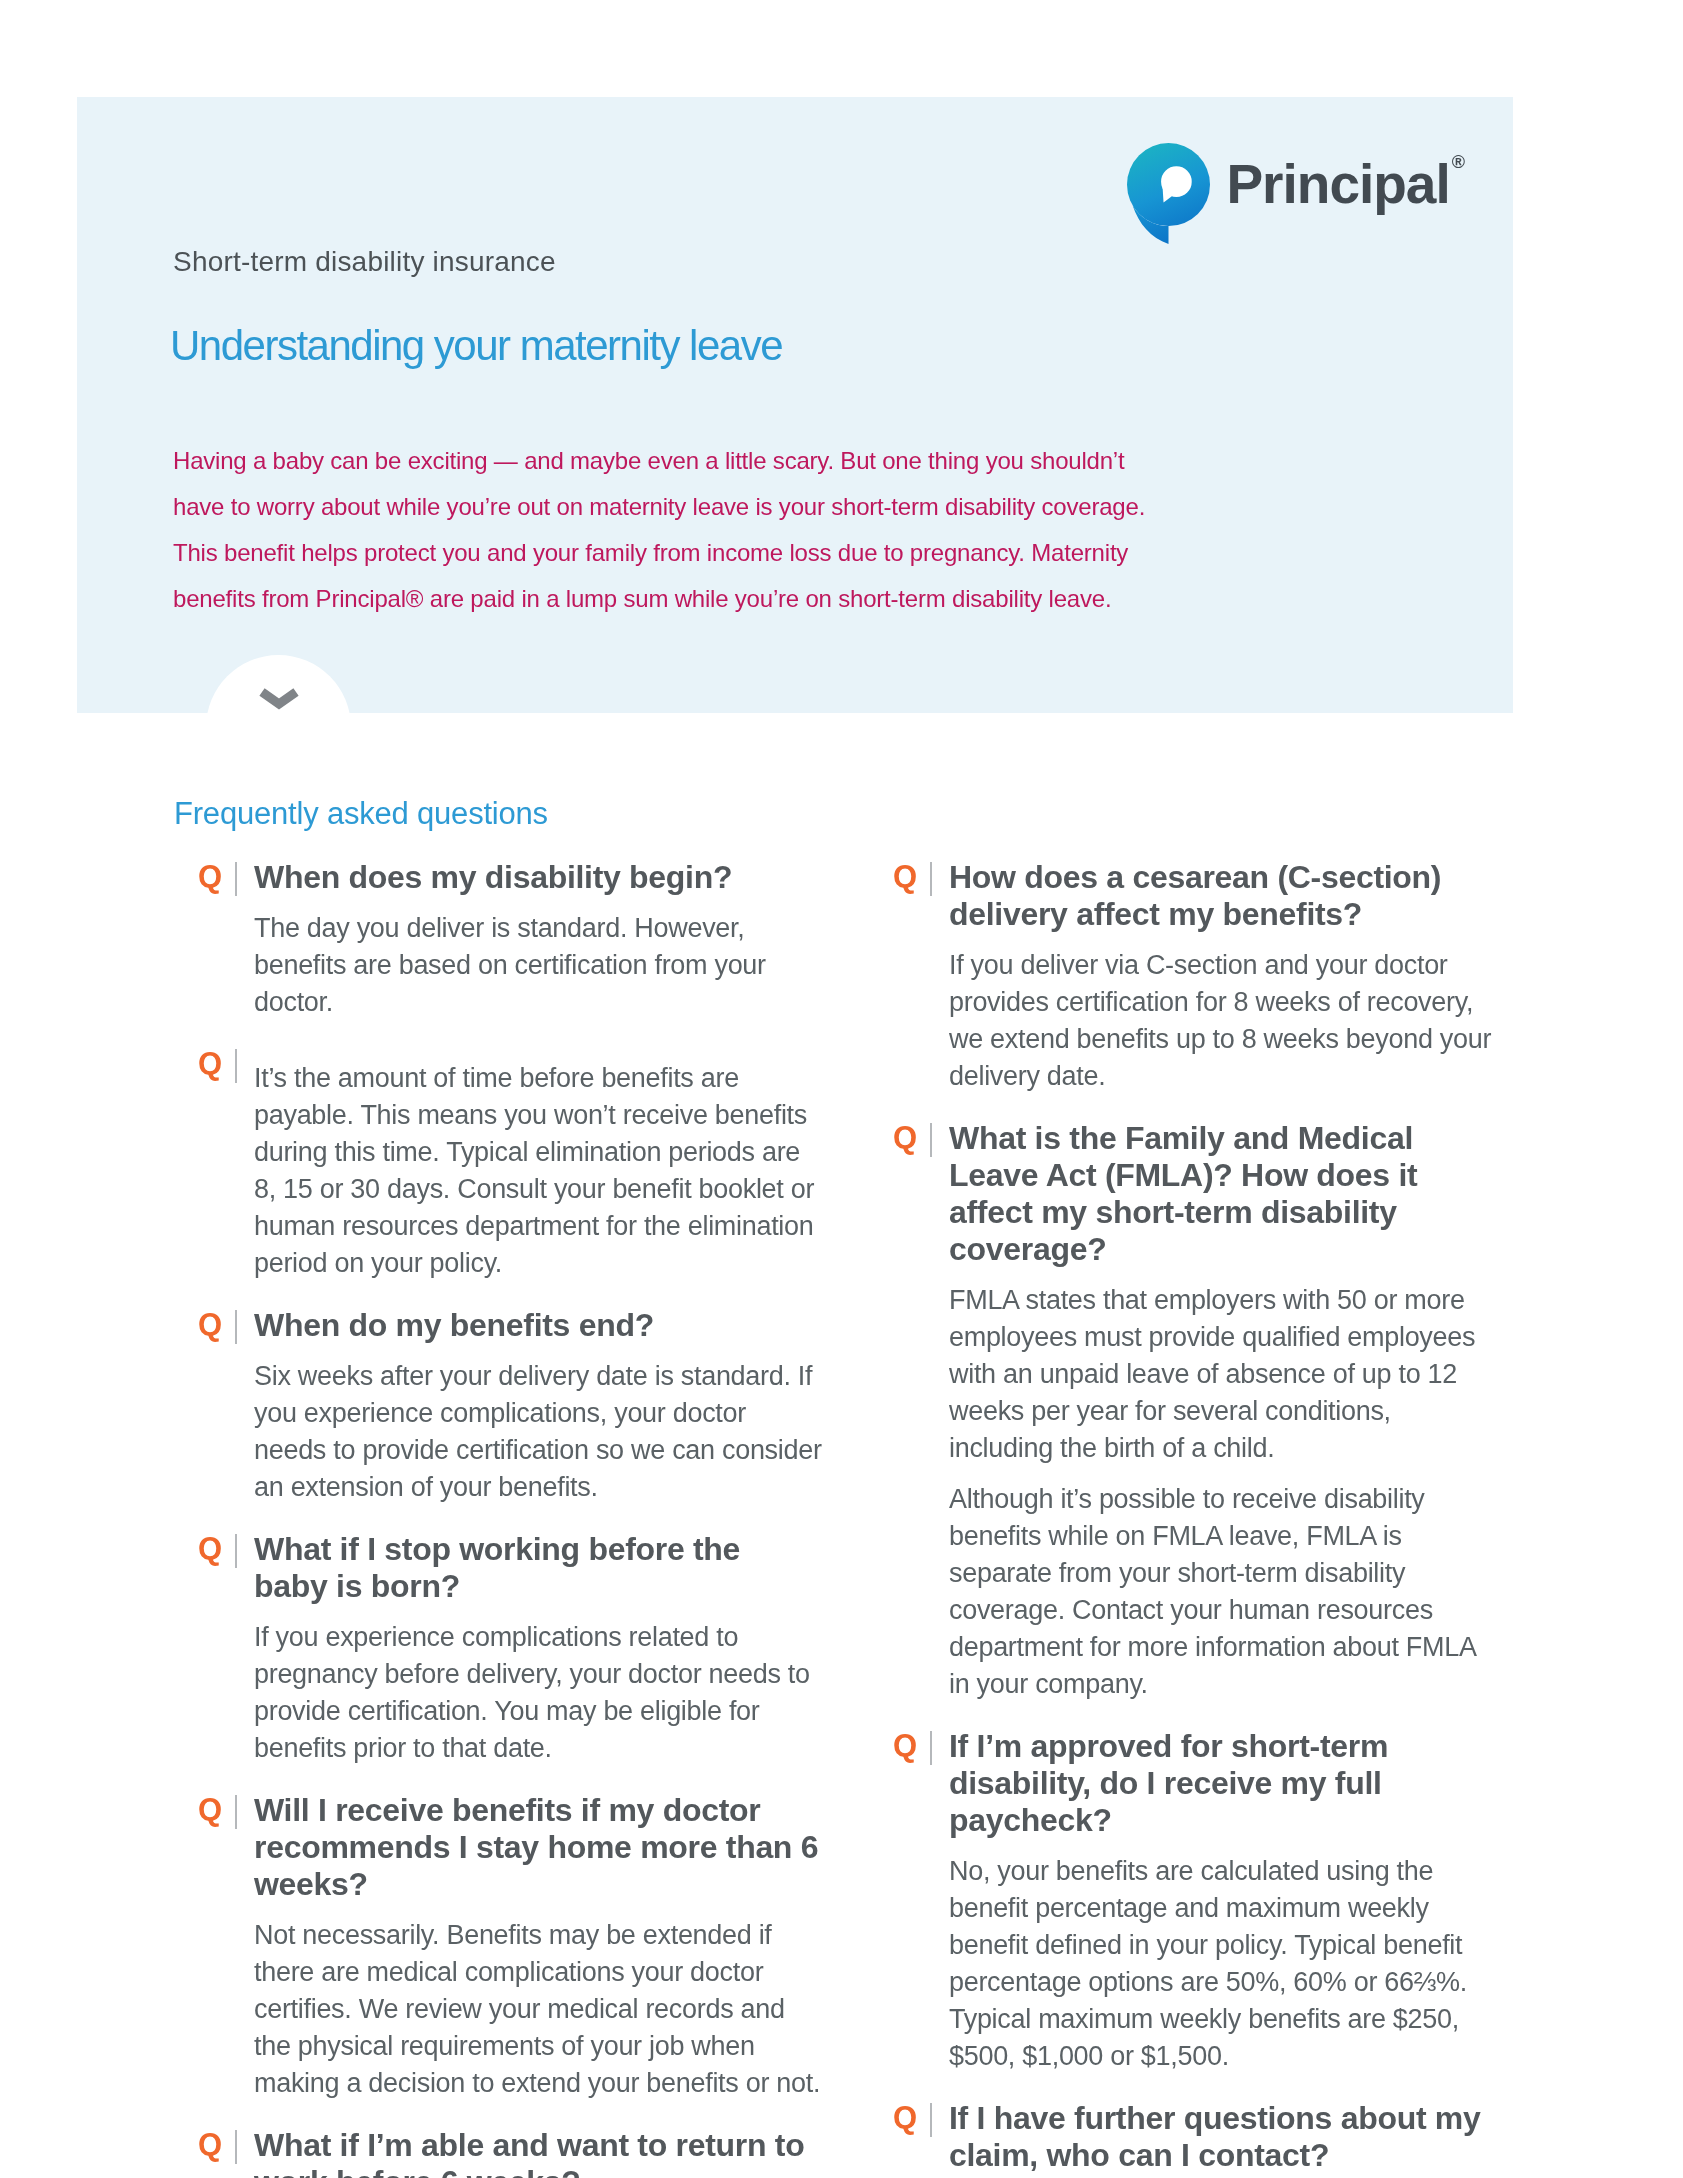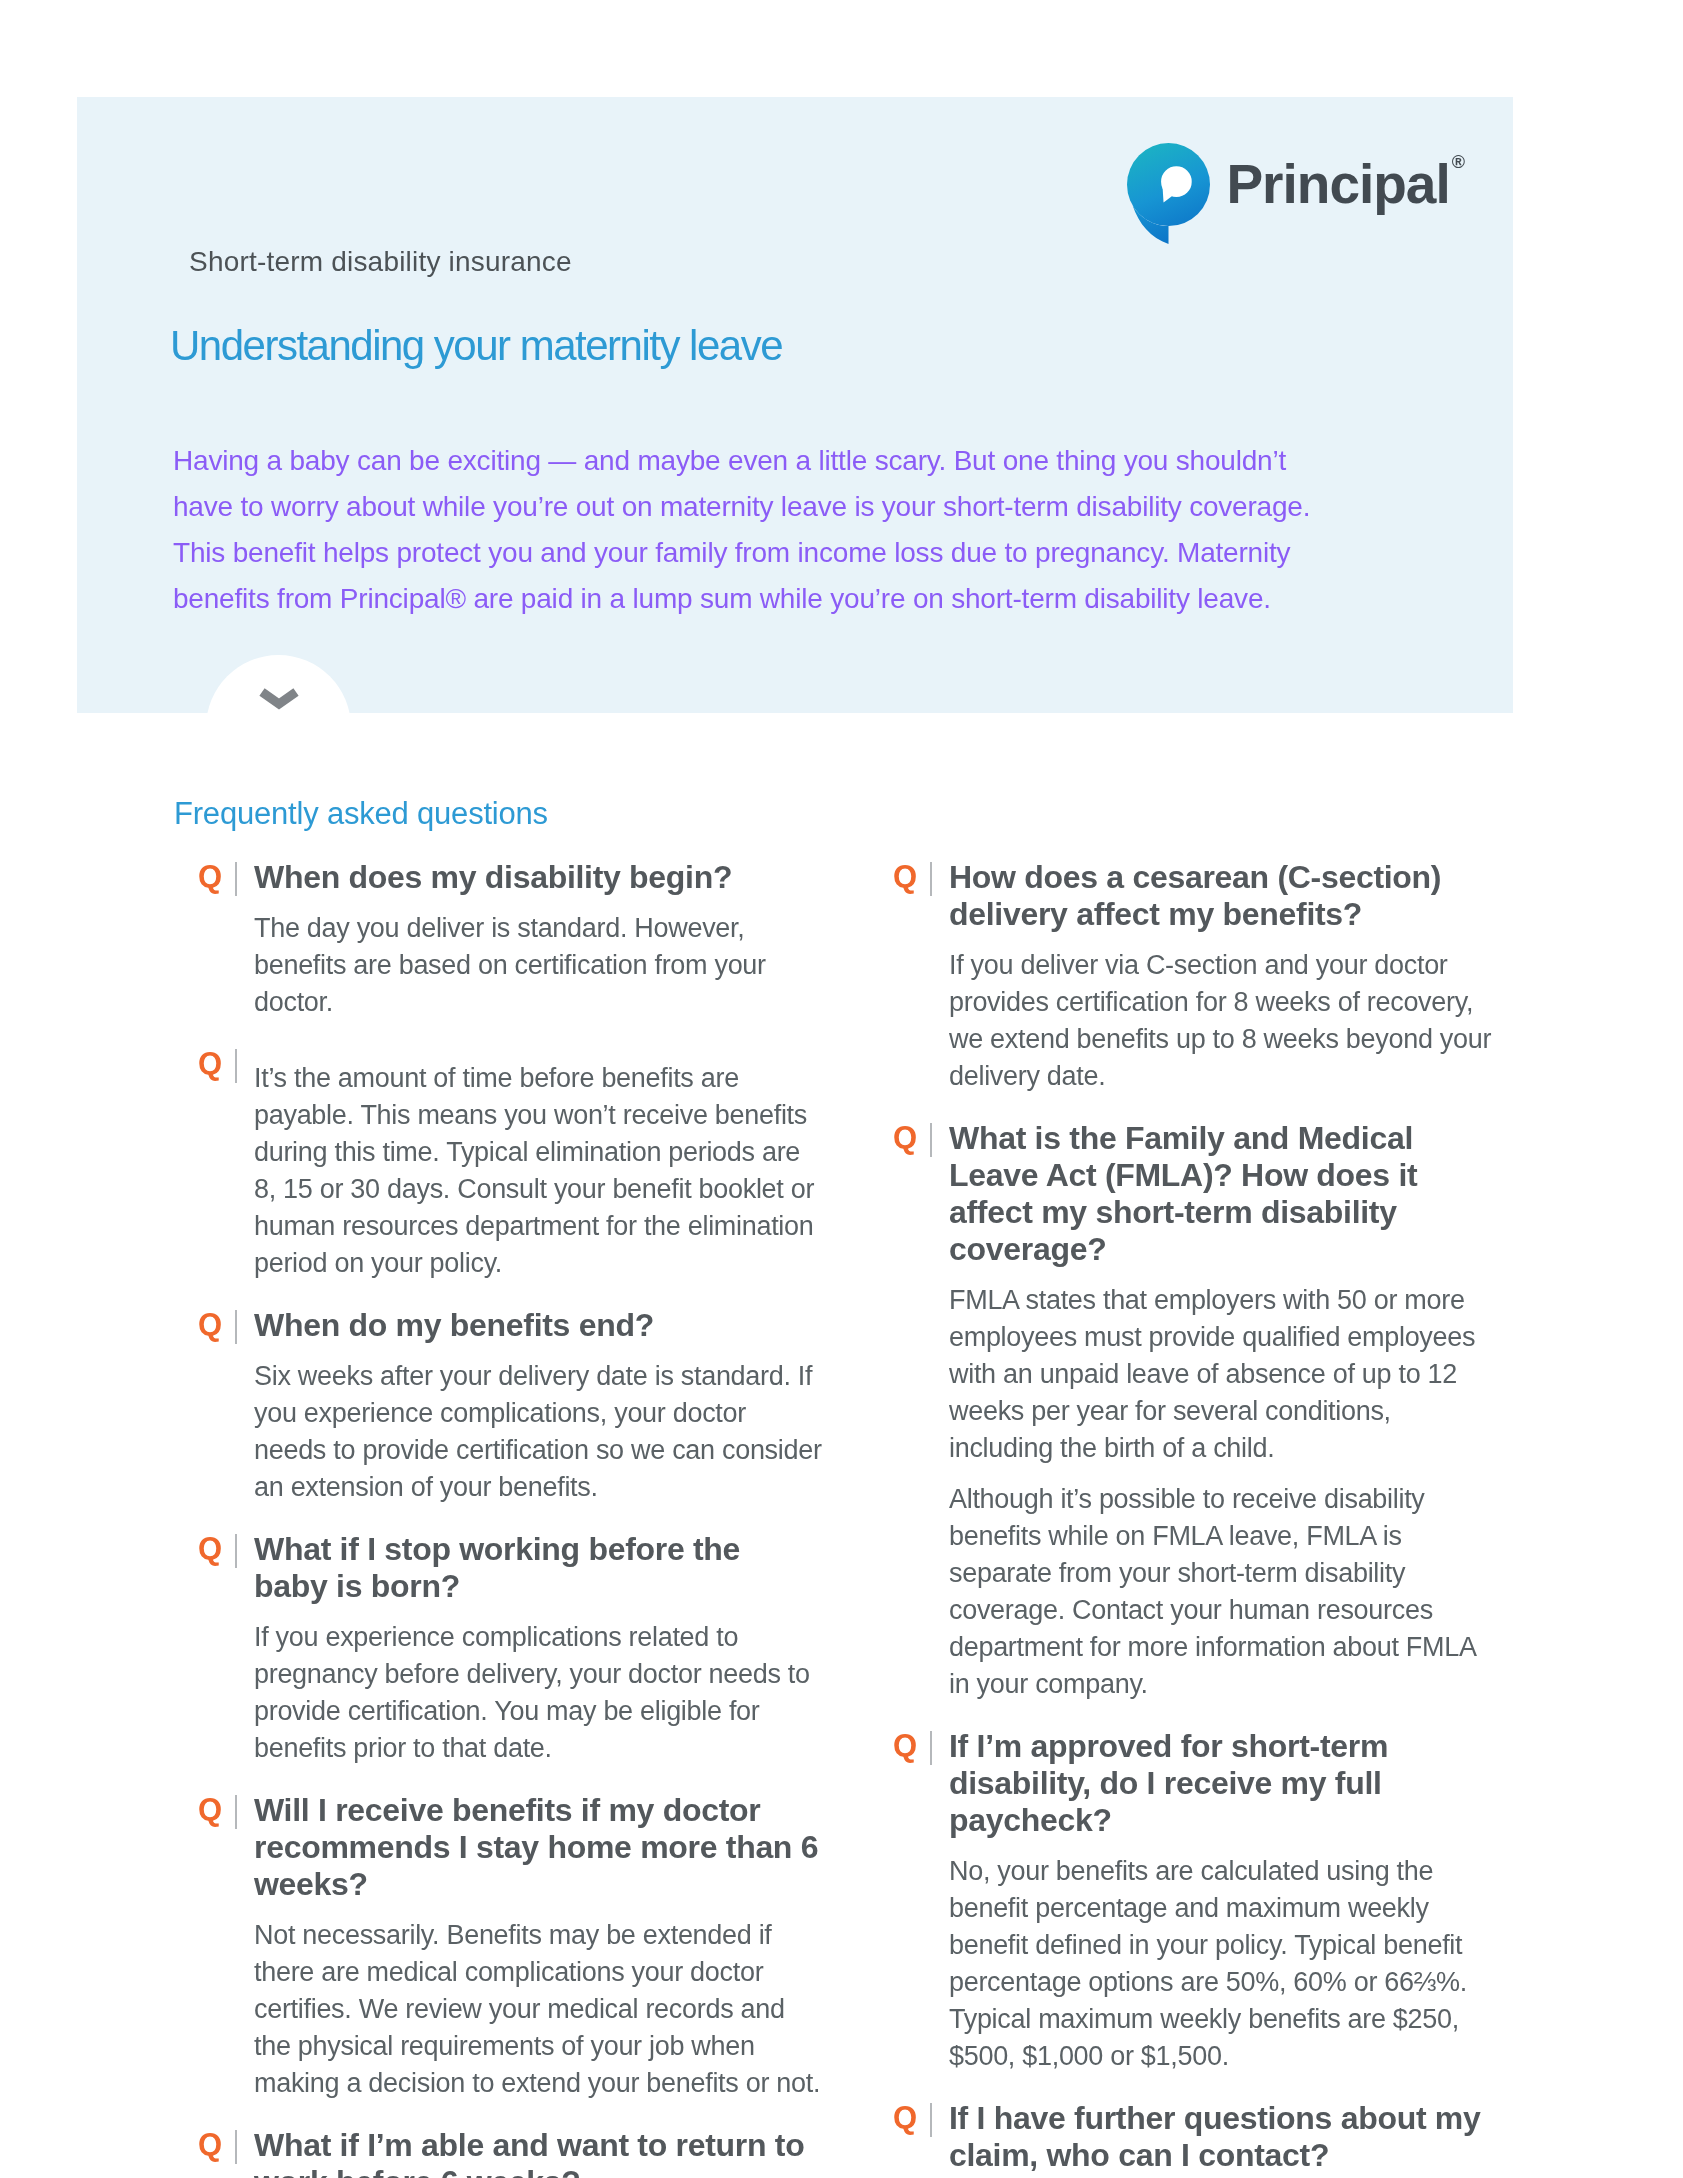--- a/index.html
+++ b/index.html
@@ -30,30 +30,30 @@
   .logo-word{
     font-size:55px;font-weight:bold;color:var(--logo_gray);
     letter-spacing:-1px;line-height:1;margin-top:14px;
   }
   .logo-reg{
     font-size:18px;font-weight:bold;color:var(--logo_gray);
     vertical-align:top;line-height:1;position:relative;top:-4px;left:2px;
   }
   .eyebrow{
     position:absolute;left:96px;top:149px;
-    font-size:28px;color:var(--eyebrow_gray);letter-spacing:0.2px;margin-left:16px;
+    font-size:28px;color:var(--eyebrow_gray);letter-spacing:0.2px;
   }
   .hero-title{
     position:absolute;left:93px;top:226px;
     font-size:42px;font-weight:normal;color:var(--heading_blue);
     letter-spacing:-1.5px;line-height:1.1;margin:0;
   }
   .intro{
     position:absolute;left:96px;top:341px;
-    font-size:28px;line-height:46px;color:#8b5cf6;letter-spacing:-0.2px;
+    font-size:24px;line-height:46px;color:#be185d;letter-spacing:-0.2px;
   }
   .scroll-circle{
     position:absolute;left:206px;top:655px;width:145px;height:145px;
     border-radius:50%;background:#ffffff;
   }
   .scroll-circle svg{
     position:absolute;left:50%;top:32px;transform:translateX(-50%);
   }
   .faq-heading{
     position:absolute;left:174px;top:796px;

